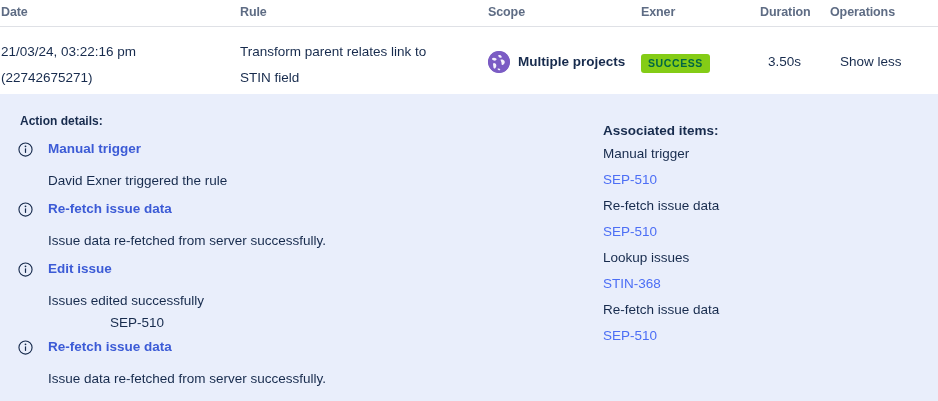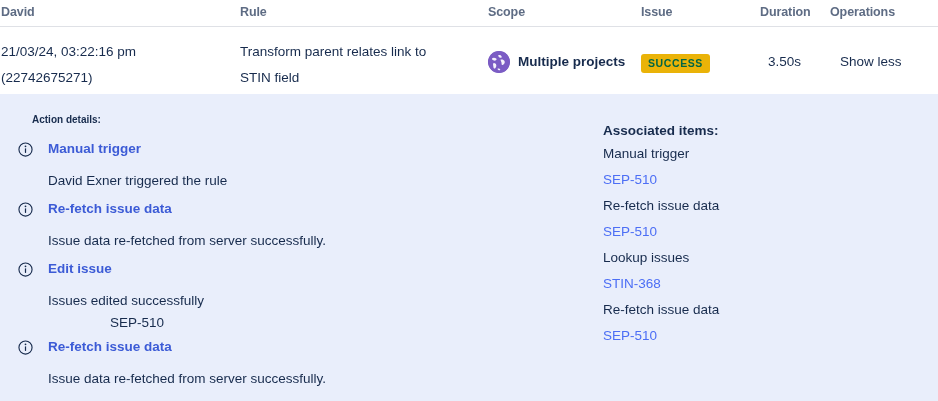--- a/index.html
+++ b/index.html
@@ -75,21 +75,21 @@
     display: inline-block;
     position: relative;
     flex: 0 0 auto;
     overflow: hidden;
   }
   .globe-icon svg { display: block; }
 
   .cell-status { left: 641px; top: 23px; }
   .status-badge {
     display: inline-block;
-    background: #eab308;
+    background: #84cc16;
     color: #006644;
     font-size: 10.5px;
     font-weight: bold;
     letter-spacing: 0.6px;
     padding: 3px 7px 3px 7px;
     border-radius: 3px;
     line-height: 13px;
   }
   .cell-duration { left: 762px; top: 22px; margin-left: 6px; }
   .cell-operations { left: 840px; top: 22px; color: #172b4d; cursor: pointer; }
@@ -97,22 +97,22 @@
   
   .detail-panel {
     position: absolute;
     left: 0; top: 94px;
     width: 938px; height: 307px;
     background: #e9eefb;
   }
 
   .action-details-title {
     position: absolute;
-    left: 32px; top: 20px;
-    font-size: 10px;
+    left: 20px; top: 20px;
+    font-size: 12px;
     font-weight: bold;
     color: #172b4d;
   }
 
   .actions-list {
     position: absolute;
     left: 0; top: 46px;
     width: 560px;
   }
   .action-item {
@@ -171,24 +171,24 @@
   }
   .assoc-row.text { color: #172b4d; }
   .assoc-row.link { color: #4c6ef5; cursor: pointer; }
 </style>
 </head>
 <body>
 
 <div id="root">
 
   <div class="table-header">
-    <span class="th th-date">David</span>
+    <span class="th th-date">Date</span>
     <span class="th th-rule">Rule</span>
     <span class="th th-scope">Scope</span>
-    <span class="th th-status">Issue</span>
+    <span class="th th-status">Exner</span>
     <span class="th th-duration">Duration</span>
     <span class="th th-operations">Operations</span>
   </div>
 
   <div class="summary-row">
 
     <div class="cell cell-date">
       <span>21/03/24, 03:22:16 pm</span>
       <span class="line2">(22742675271)</span>
     </div>

